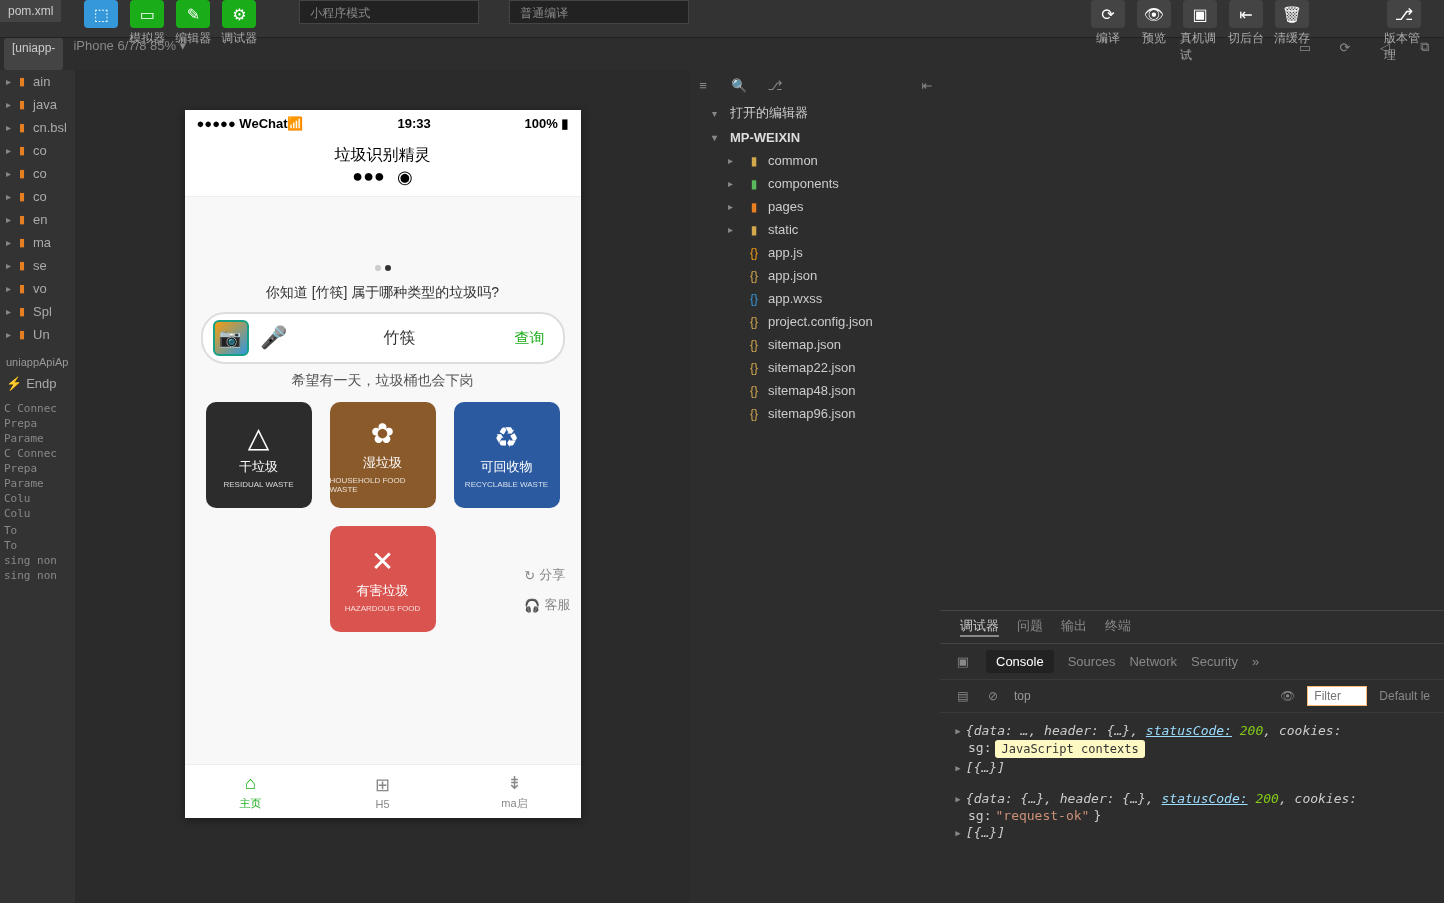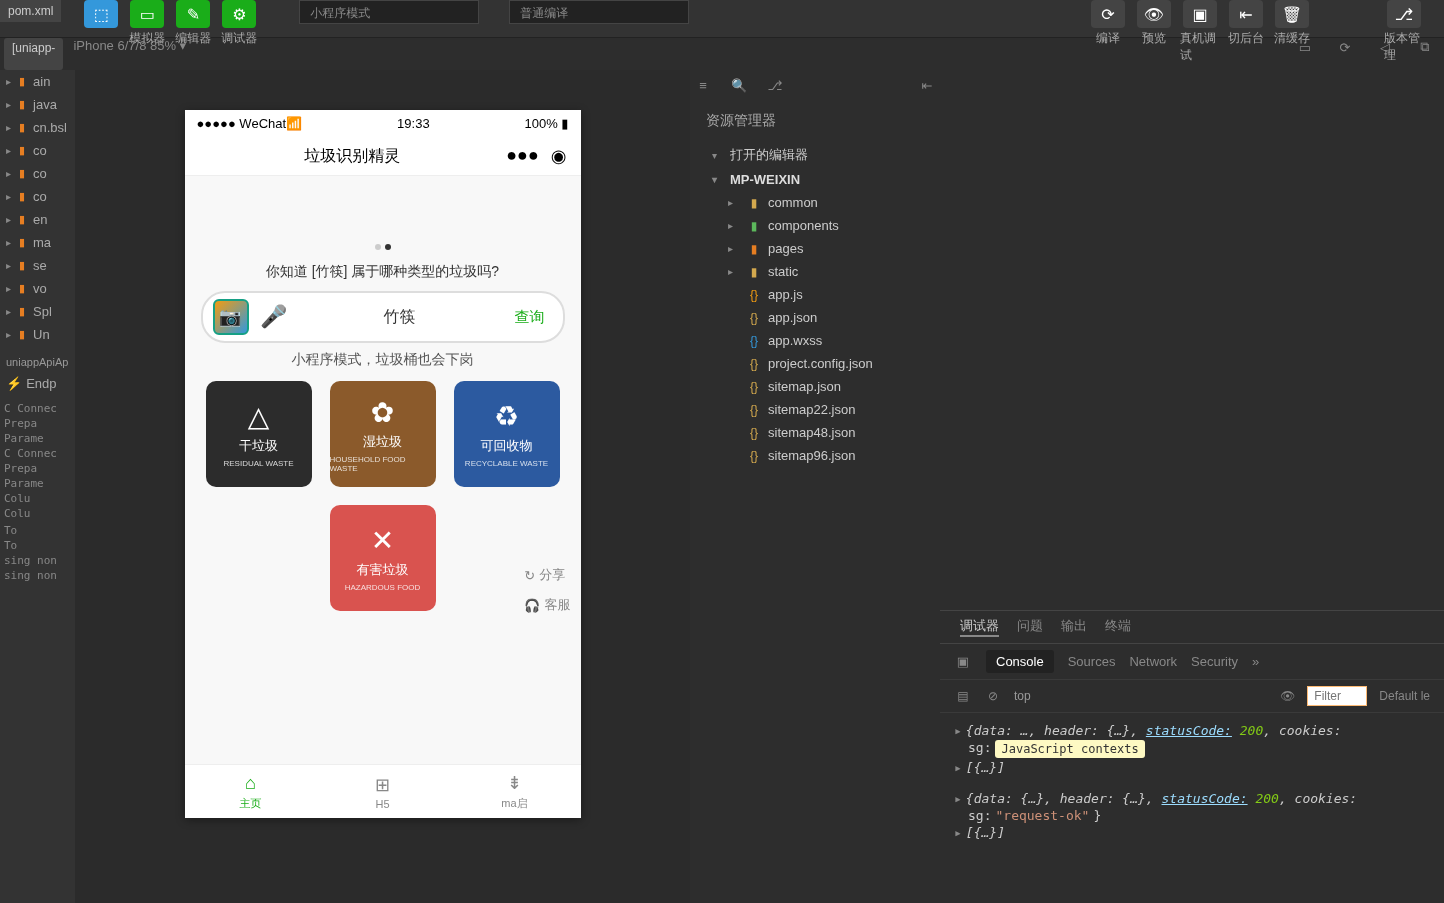--- a/index.html
+++ b/index.html
@@ -27,22 +27,22 @@
 
 
 .left-sidebar { position: absolute; left: 0; top: 70px; width: 75px; bottom: 0; background: #333; overflow: hidden; font-size: 13px; }
 .ls-item { display: flex; align-items: center; gap: 4px; padding: 4px 6px; color: #aaa; cursor: pointer; white-space: nowrap; }
 .ls-icon { width: 14px; height: 14px; display: inline-flex; align-items: center; justify-content: center; color: #e67e22; font-size: 11px; }
 .ls-arrow { color: #888; font-size: 10px; }
 
 
 .phone-area { position: absolute; left: 75px; top: 70px; width: 615px; bottom: 0; background: #2b2b2b; display: flex; justify-content: center; padding-top: 40px; }
 .phone { width: 396px; height: 708px; background: #f4f4f4; border-radius: 4px; display: flex; flex-direction: column; box-shadow: 0 2px 10px rgba(0,0,0,0.4); }
-.phone-status { display: flex; justify-content: space-between; align-items: center; padding: 6px 12px; background: #fff; font-size: 13px; color: #000; }
-.phone-header { display: flex; justify-content: space-between; align-items: center; padding: 8px 14px; background: #fff; font-size: 16px; color: #000; border-bottom: 1px solid #eee; }
+.phone-status { display: flex; justify-content: space-between; align-items: center; padding: 6px 12px; background: #fff; font-size: 13px; color: #000; font-weight: bold; }
+.phone-header { display: flex; justify-content: space-between; align-items: center; padding: 8px 14px; background: #fff; font-size: 16px; color: #000; border-bottom: 1px solid #eee; flex-direction: column; }
 .phone-title { flex: 1; text-align: center; font-weight: 500; }
 .phone-header-icons { display: flex; gap: 12px; font-size: 18px; }
 .phone-body { flex: 1; background: #f8f8f8; overflow-y: auto; padding: 12px 16px; }
 .ad-banner { background: #ddd; color: #999; font-size: 12px; padding: 10px; margin: 10px auto; width: 240px; text-align: center; }
 .dots { text-align: center; margin: 50px 0 10px; color: #999; }
 .dots span { display: inline-block; width: 6px; height: 6px; border-radius: 50%; background: #ccc; margin: 0 2px; }
 .dots span.active { background: #333; }
 .question { text-align: center; color: #333; font-size: 14px; margin: 10px 0; }
 .search-row { display: flex; align-items: center; gap: 8px; background: #fff; border-radius: 24px; padding: 6px 10px; border: 2px solid #ddd; }
 .search-icon-btn { width: 36px; height: 36px; border-radius: 6px; display: flex; align-items: center; justify-content: center; font-size: 18px; }
@@ -272,21 +272,21 @@
     </div>
     <div class="phone-body" style="position:relative;">
       <div class="dots"><span></span><span class="active"></span></div>
       <div class="question">你知道 [竹筷] 属于哪种类型的垃圾吗?</div>
       <div class="search-row">
         <div class="search-icon-btn camera-btn">📷</div>
         <div class="search-icon-btn mic-btn">🎤</div>
         <div class="search-text">竹筷</div>
         <div class="search-submit">查询</div>
       </div>
-      <div class="slogan">小程序模式，垃圾桶也会下岗</div>
+      <div class="slogan">希望有一天，垃圾桶也会下岗</div>
       <div class="categories" id="categories">
           <div class="cat cat-dry">
             <div class="cat-icon">△</div>
             <div>干垃圾</div>
             <div class="cat-en">RESIDUAL WASTE</div>
           </div>
           <div class="cat cat-wet">
             <div class="cat-icon">✿</div>
             <div>湿垃圾</div>
             <div class="cat-en">HOUSEHOLD FOOD WASTE</div>
@@ -325,21 +325,20 @@
 </div>
 
 <div class="explorer">
   <div style="display:flex; gap:18px; padding:6px 4px;">
     <span class="sb-icon">≡</span>
     <span class="sb-icon">🔍</span>
     <span class="sb-icon">⎇</span>
     <span style="flex:1;"></span>
     <span class="sb-icon">⇤</span>
   </div>
-  <div class="exp-title">资源管理器</div>
   <div class="exp-item exp-indent-1">
       <span class="exp-arrow">▾</span>
       <span>打开的编辑器</span>
     </div>
   <div class="exp-item exp-indent-1 exp-bold">
       <span class="exp-arrow">▾</span>
       <span>MP-WEIXIN</span>
     </div>
   <div id="exp-folders">
       <div class="exp-item exp-indent-2">

